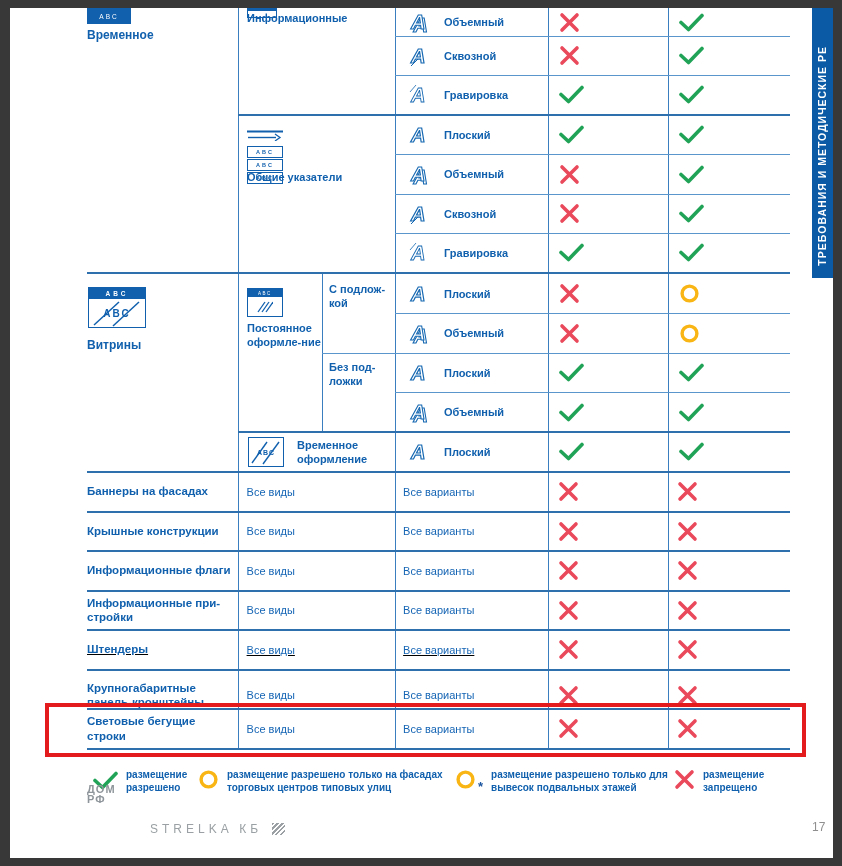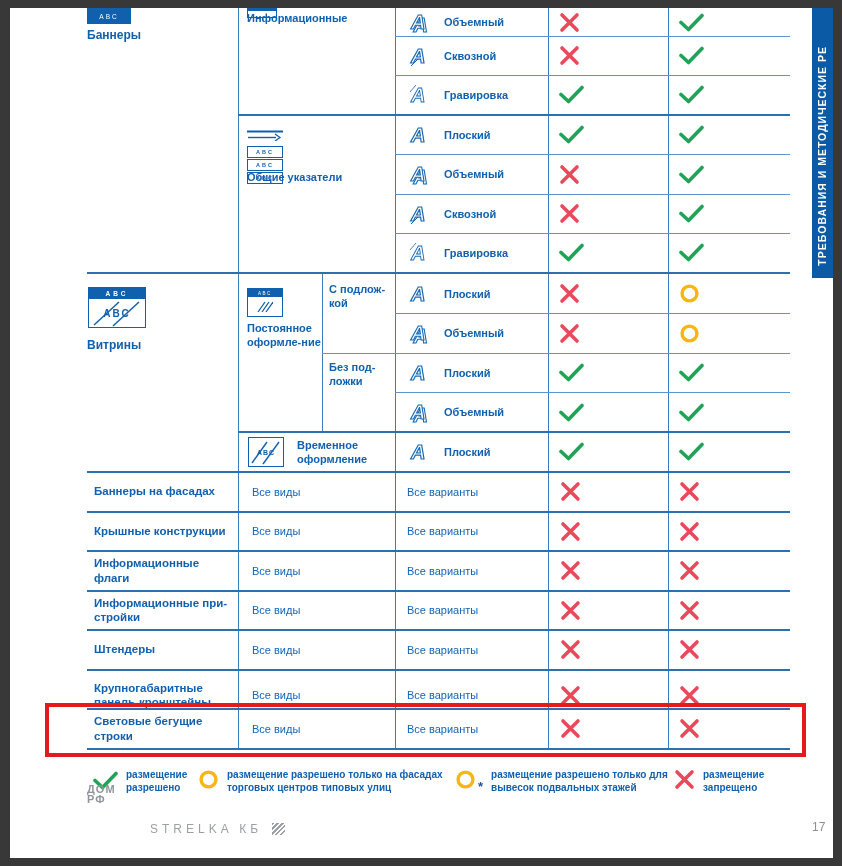--- a/index.html
+++ b/index.html
@@ -24,21 +24,21 @@
   
   .trow{position:absolute;left:395px;width:397px;display:flex;align-items:center;z-index:3;}
   .type-cell{width:153px;display:flex;align-items:center;gap:11px;padding-left:12px;box-sizing:border-box;}
   .type-label{color:#1060ae;font-size:11px;font-weight:bold;}
   .letter-icon{flex:none;width:26px;height:26px;}
   .mark-cell{box-sizing:border-box;padding-left:11px;display:flex;align-items:center;}
   .m1{width:120px;} .m2{width:124px;}
 
   
   .srow{position:absolute;left:87px;width:703px;display:flex;align-items:center;z-index:3;}
-  .scat{width:151px;color:#1060ae;font-size:11.5px;font-weight:bold;line-height:1.25;box-sizing:border-box;padding-right:6px;margin-left:7px;}
+  .scat{width:151px;color:#1060ae;font-size:11.5px;font-weight:bold;line-height:1.25;box-sizing:border-box;padding-right:6px;}
   .skinds{width:157px;box-sizing:border-box;padding-left:9px;color:#1565b4;font-size:11px;}
   .svars{width:153px;box-sizing:border-box;padding-left:9px;color:#1565b4;font-size:11px;}
 
   .abs{position:absolute;z-index:3;}
   .blue-b{color:#1060ae;font-weight:bold;}
   .lbl12{font-size:12px;} .lbl11{font-size:11px;line-height:1.25;}
 
   
   .plaque-icon{position:absolute;left:87px;top:8px;width:44px;height:16px;background:#1160ae;color:#fff;
     font-size:6.5px;letter-spacing:2px;display:flex;align-items:center;justify-content:center;z-index:3;}
@@ -102,21 +102,21 @@
   <div class="hs" style="left:87px;top:471px;width:703px;"></div>
   <div class="hs" style="left:87px;top:511px;width:703px;"></div>
   <div class="hs" style="left:87px;top:550px;width:703px;"></div>
   <div class="hs" style="left:87px;top:590px;width:703px;"></div>
   <div class="hs" style="left:87px;top:629px;width:703px;"></div>
   <div class="hs" style="left:87px;top:669px;width:703px;"></div>
   <div class="hs" style="left:87px;top:708px;width:703px;"></div>
   <div class="hs" style="left:87px;top:748px;width:703px;"></div>
 
   <div class="plaque-icon">ABC</div>
-  <div class="abs blue-b lbl12" style="left:87px;top:28px;">Баннеры</div>
+  <div class="abs blue-b lbl12" style="left:87px;top:28px;">Временное</div>
 
   <div class="vitrine-icon">
     <div class="vitrine-head">ABC</div>
     <div class="vitrine-body">
       <span>ABC</span>
       <svg class="ov" width="56" height="28">
         <line x1="5" y1="26" x2="30" y2="3" stroke="#1060ae" stroke-width="1.5"></line>
         <line x1="24" y1="27" x2="50" y2="3" stroke="#1060ae" stroke-width="1.5"></line>
       </svg>
     </div>
@@ -442,21 +442,21 @@
         <svg width="21" height="21" viewBox="0 0 21 21">
           <path d="M3 3 L18 18 M18 3 L3 18" fill="none" stroke="#e9495b" stroke-width="3.6" stroke-linecap="round"></path>
         </svg>
       </div>
     <div class="mark-cell m2">
         <svg width="21" height="21" viewBox="0 0 21 21">
           <path d="M3 3 L18 18 M18 3 L3 18" fill="none" stroke="#e9495b" stroke-width="3.6" stroke-linecap="round"></path>
         </svg>
       </div>
   </div>
-  <div class="srow" style="top:630px;height:39px;">
+  <div class="srow" style="top:630px;height:39px;text-decoration:underline;">
     <div class="scat">Штендеры</div>
     <div class="skinds">Все виды</div>
     <div class="svars">Все варианты</div>
     <div class="mark-cell m1">
         <svg width="21" height="21" viewBox="0 0 21 21">
           <path d="M3 3 L18 18 M18 3 L3 18" fill="none" stroke="#e9495b" stroke-width="3.6" stroke-linecap="round"></path>
         </svg>
       </div>
     <div class="mark-cell m2">
         <svg width="21" height="21" viewBox="0 0 21 21">

